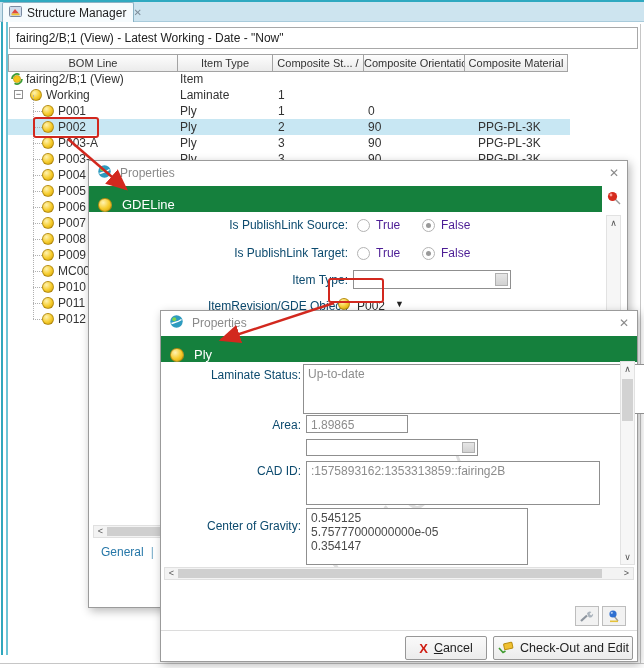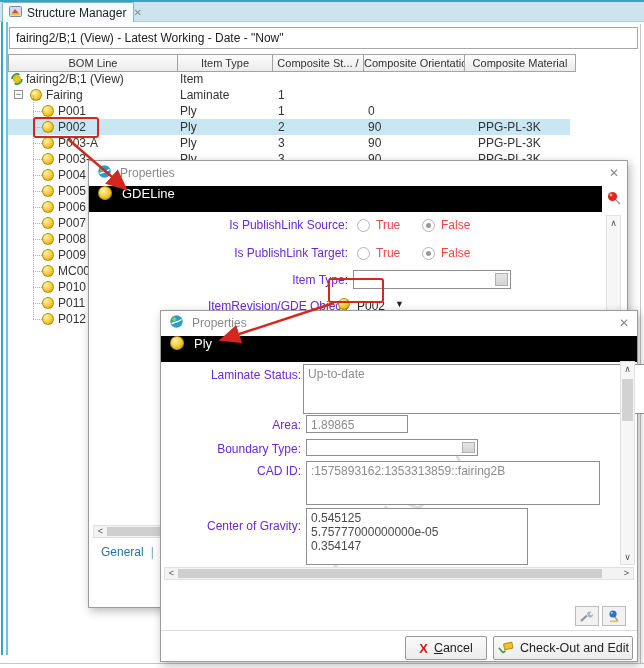--- a/index.html
+++ b/index.html
@@ -17,21 +17,21 @@
   .lstripe1 { position:absolute; left:1px; top:22px; width:2px; height:633px; background:#2fa7bd; }
   .lstripe2 { position:absolute; left:6px; top:22px; width:2px; height:633px; background:#6cc4d6; }
   .rline { position:absolute; left:640px; top:24px; width:1px; height:639px; background:#c6c6c6; }
   .bline { position:absolute; left:0; top:663px; width:644px; height:1px; background:#c6c6c6; }
 
   
   .viewtitle { position:absolute; left:9px; top:27px; width:629px; height:22px; border:1px solid #a8a8a8; background:#fff; font-size:12px; color:#222; line-height:20px; padding-left:6px; white-space:nowrap; }
 
   
   .hcell { position:absolute; top:54px; height:18px; background:linear-gradient(#fdfdfd,#ebebeb); border:1px solid #a3a3a3; font-size:11px; color:#333; text-align:center; line-height:16px; overflow:hidden; white-space:nowrap; }
-  .c0{left:8px;width:170px;} .c1{left:177px;width:96px;} .c2{left:272px;width:92px;} .c3{left:363px;width:102px;} .c4{left:464px;width:112px;}
+  .c0{left:8px;width:170px;} .c1{left:177px;width:96px;} .c2{left:272px;width:92px;} .c3{left:363px;width:102px;} .c4{left:464px;width:104px;}
 
   .trow { position:absolute; left:8px; width:562px; height:16px; font-size:12px; color:#333; }
   .trow.hl { background:#c8e7f3; }
   .trow span.cell { position:absolute; top:0; line-height:16px; white-space:nowrap; }
   .cell.ct{left:172px;} .cell.cs{left:270px;} .cell.co{left:360px;} .cell.cm{left:470px;}
   .tlab { position:absolute; top:0; line-height:16px; white-space:nowrap; }
   .ball { display:inline-block; width:12px; height:12px; border-radius:50%;
           background:radial-gradient(circle at 35% 30%, #fff3b0, #f6cb2a 55%, #c99d0e);
           border:1px solid rgba(140,100,0,.55); position:absolute; }
   .b15 { width:14px; height:14px; }
@@ -40,43 +40,43 @@
   .vconn { position:absolute; left:33px; top:95px; height:224px; border-left:1px dotted #b0b0b0; }
   .hconn { position:absolute; left:33px; width:9px; border-top:1px dotted #b0b0b0; }
 
   
   .dlg { position:absolute; background:#fff; border:1px solid #9b9b9b; box-shadow:2px 3px 9px rgba(0,0,0,.28); }
   .dlg1 { left:88px; top:160px; width:540px; height:448px; z-index:10; }
   .dlg2 { left:160px; top:310px; width:478px; height:352px; z-index:20; }
   .dtitle { position:absolute; left:0; top:0; right:0; height:24px; display:flex; align-items:center; gap:8px; padding:0 8px; }
   .dtext { font-size:12px; color:#8a8a8a; }
   .dclose { margin-left:auto; font-size:12px; color:#8a8a8a; }
-  .theader { position:absolute; left:0; top:25px; height:26px; background:#000000; display:flex; align-items:flex-start; }
+  .theader { position:absolute; left:0; top:25px; height:26px; background:#15803d; display:flex; align-items:flex-end; }
   .th1 { width:513px; } .th2 { width:476px; }
   .theader .ball { position:static; margin-left:9px; }
   .htext { color:#fff; font-size:13px; margin-left:10px; }
   .pinred { position:absolute; right:5px; top:28px; }
 
   .vscroll { position:absolute; width:15px; background:#f6f6f6; border:1px solid #e2e2e2; }
   .vs1 { left:517px; top:54px; height:390px; }
   .vs2 { left:459px; top:50px; height:204px; }
   .sarrow { font-size:9px; color:#555; text-align:center; line-height:14px; width:100%; }
   .vthumb { position:absolute; left:1px; width:11px; background:#d2d2d2; }
   .hscroll { position:absolute; height:13px; background:#f3f3f3; border:1px solid #e0e0e0; display:flex; align-items:center; }
   .hs1 { left:4px; top:364px; width:226px; }
   .hs2 { left:3px; top:256px; width:470px; }
   .hscroll .sarrow { width:13px; line-height:11px; }
   .hthumb { height:9px; background:#cfcfcf; }
 
-  .flabel { position:absolute; left:0; text-align:right; font-size:12px; color:#6d28d9; white-space:nowrap; }
+  .flabel { position:absolute; left:0; text-align:right; font-size:12px; color:#0c4a6e; white-space:nowrap; }
   .dlg1 .flabel { width:259px; }
   .dlg2 .flabel { width:140px; }
   .radio { position:absolute; width:13px; height:13px; border:1px solid #b3b3b3; border-radius:50%; background:#fff; }
   .radio.sel::after { content:""; position:absolute; left:3px; top:3px; width:5px; height:5px; border-radius:50%; background:#9a9a9a; }
-  .rlabel { position:absolute; font-size:12px; color:#ef4444; }
+  .rlabel { position:absolute; font-size:12px; color:#4c1d95; }
   .tbox { position:absolute; border:1px solid #8f8f8f; background:#fff; font-size:12px; color:#8c8c8c; padding:2px 4px; overflow:hidden; white-space:pre-line; line-height:14px; }
   .ddsq { position:absolute; right:2px; top:2px; width:13px; bottom:2px; background:linear-gradient(#e6e6e6,#d2d2d2); border:1px solid #b0b0b0; }
   .plink { position:absolute; font-size:12px; color:#2b2b2b; text-decoration:underline; }
   .flag { position:absolute; font-size:9px; color:#222; }
 
   .linksrow { position:absolute; font-size:12px; white-space:nowrap; }
   .lr1 { left:12px; top:384px; }
   .lr2 { left:7px; top:273px; }
   .lnk { color:#2677a8; text-decoration:none; }
   .lnk.active { text-decoration:underline; }
@@ -130,21 +130,21 @@
             <circle cx="7" cy="7" r="3.6" fill="#f5c518" stroke="#b8930c" stroke-width="0.6"></circle>
             <path d="M2 7a5 5 0 0 1 7.5-4.3" stroke="#3c9b35" stroke-width="1.7" fill="none"></path>
             <path d="M12 7a5 5 0 0 1-7.5 4.3" stroke="#3c9b35" stroke-width="1.7" fill="none"></path>
           </svg></span>
         <span class="tlab" style="left: 18px;">fairing2/B;1 (View)</span>
         <span class="cell ct">Item</span>
       </div>
       <div class="trow" style="top: 87px;">
         <span class="exp" style="left: 6px;">−</span>
         <span class="ball" style="top: 2px; left: 22px;"></span>
-        <span class="tlab" style="left: 38px;">Fairing</span>
+        <span class="tlab" style="left: 38px;">Working</span>
         <span class="cell ct">Laminate</span>
         <span class="cell cs">1</span>
       </div>
       <div class="trow" style="top: 103px;">
         <span class="ball" style="top: 2px; left: 34px;"></span>
         <span class="tlab" style="left: 50px;">P001</span>
         <span class="cell ct">Ply</span>
         <span class="cell cs">1</span>
         <span class="cell co">0</span>
       </div>
@@ -298,21 +298,20 @@
     </div>
 
     <div class="wm">Read-Only</div>
 
     <div class="flabel" style="top:57px">Laminate Status:</div>
     <div class="tbox" style="left:142px;top:53px;width:356px;height:50px">Up-to-date</div>
 
     <div class="flabel" style="top:107px">Area:</div>
     <div class="tbox" style="left:145px;top:104px;width:102px;height:18px">1.89865</div>
 
-    <div class="flabel" style="top:131px">Boundary Type:</div>
     <div class="tbox" style="left:145px;top:128px;width:172px;height:17px">
       
       <span class="ddsq"></span>
     </div>
 
     <div class="flabel" style="top:153px">CAD ID:</div>
     <div class="tbox" style="left:145px;top:150px;width:294px;height:44px">:1575893162:1353313859::fairing2B</div>
 
     <div class="flabel" style="top:208px">Center of Gravity:</div>
     <div class="tbox" style="left:145px;top:197px;width:222px;height:57px;color:#4a4a4a">0.545125

